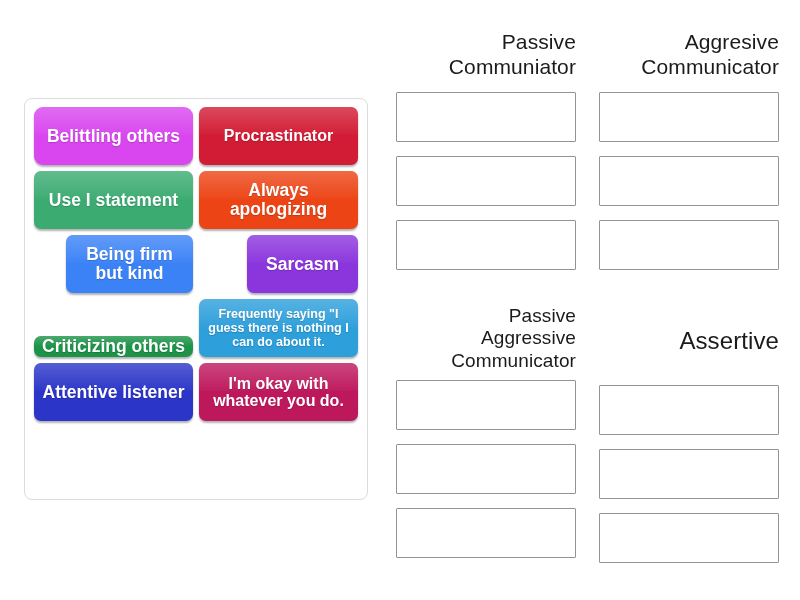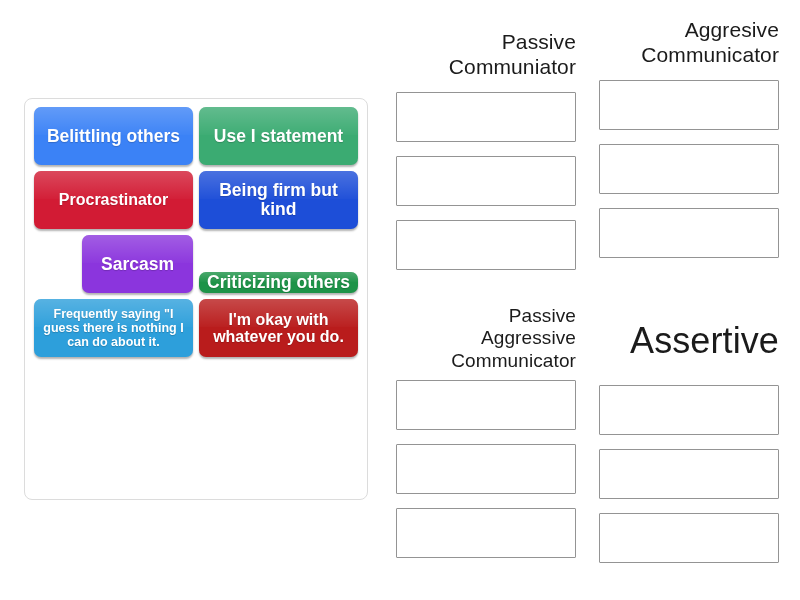--- a/index.html
+++ b/index.html
@@ -79,77 +79,83 @@
   }
   .cat-title {
     text-align: right;
     color: #1b1b1b;
     font-weight: normal;
     line-height: 1.18;
     letter-spacing: 0.1px;
   }
   .cat-title.t-normal { font-size: 21px; }
   .cat-title.t-small  { font-size: 19px; }
-  .cat-title.t-big    { font-size: 36px; }
+  .cat-title.t-big    { font-size: 24px; }
 
   .slots { margin-top: 9px; }
 
   .slot {
     height: 50px;
     border: 1px solid #949494;
     background: #ffffff;
     margin-bottom: 14px;
     border-radius: 1px;
     cursor: pointer;
   }
   .slot:last-child { margin-bottom: 0; }
 
   
   #cat-passive          { left: 396px; top: 30px; }
-  #cat-aggressive       { left: 599px; top: 18px; }
+  #cat-aggressive       { left: 599px; top: 30px; }
   #cat-passive-aggressive { left: 396px; top: 305px; }
   #cat-assertive        { left: 599px; top: 305px; }
 
   #cat-passive .slots,
   #cat-aggressive .slots { margin-top: 12px; }
 
   #cat-passive-aggressive .slots { margin-top: 8px; }
 
   #cat-assertive .cat-title { line-height: 72px; height: 72px; }
   #cat-assertive .slots { margin-top: 8px; }
 </style>
 </head>
 <body>
 
 <div id="stage">
 
   <div id="tile-panel">
     <div id="tile-grid">
-        <div class="tile sz-lg" style="background: #3b82f6;">
+        <div class="tile sz-lg" style="background: #d946ef; border-radius: 9px;">
           <span>Belittling others</span>
+        </div>
+        <div class="tile sz-md" style="background: rgb(210, 27, 52);">
+          <span>Procrastinator</span>
         </div>
         <div class="tile sz-lg" style="background: rgb(59, 171, 114);">
           <span>Use I statement</span>
         </div>
-        <div class="tile sz-md" style="background: rgb(210, 27, 52);">
-          <span>Procrastinator</span>
+        <div class="tile sz-lg" style="background: rgb(236, 68, 21);">
+          <span>Always apologizing</span>
         </div>
-        <div class="tile sz-lg" style="background: #1d4ed8;">
+        <div class="tile sz-lg" style="background: #3b82f6; margin-left: 32px;">
           <span>Being firm but kind</span>
         </div>
         <div class="tile sz-lg" style="background: rgb(139, 53, 221); margin-left: 48px;">
           <span>Sarcasm</span>
         </div>
         <div class="tile sz-lg" style="background: rgb(29, 147, 72); margin-top: 37px;">
           <span>Criticizing others</span>
         </div>
         <div class="tile sz-sm" style="background: rgb(45, 159, 219);">
           <span>Frequently saying "I guess there is nothing I can do about it.</span>
         </div>
-        <div class="tile sz-md" style="background: #b91c1c;">
+        <div class="tile sz-lg" style="background: rgb(43, 53, 200);">
+          <span>Attentive listener</span>
+        </div>
+        <div class="tile sz-md" style="background: #be185d;">
           <span>I'm okay with whatever you do.</span>
         </div>
       </div>
   </div>
 
   <div class="cat" id="cat-passive">
     <div class="cat-title t-normal">Passive<br>Communiator</div>
     <div class="slots">
         <div class="slot"></div>
         <div class="slot"></div>

